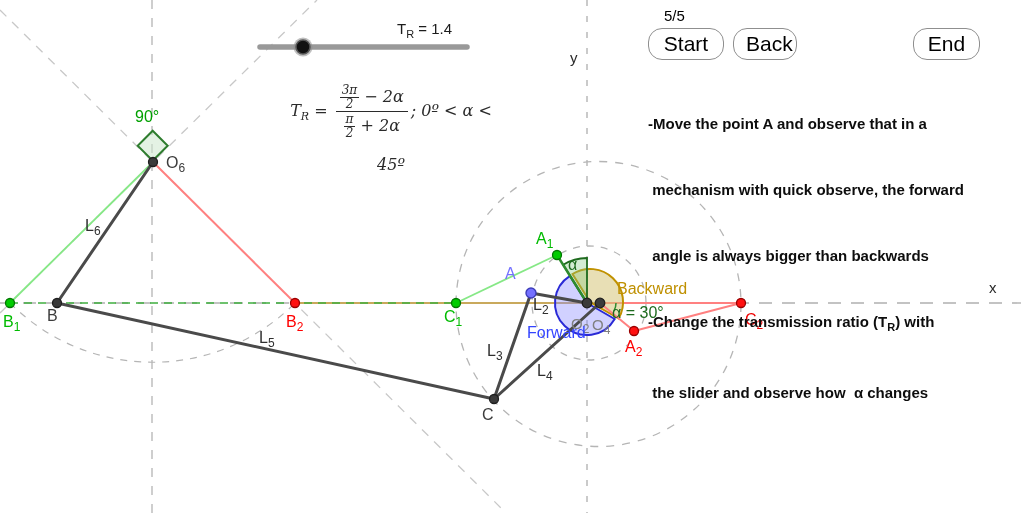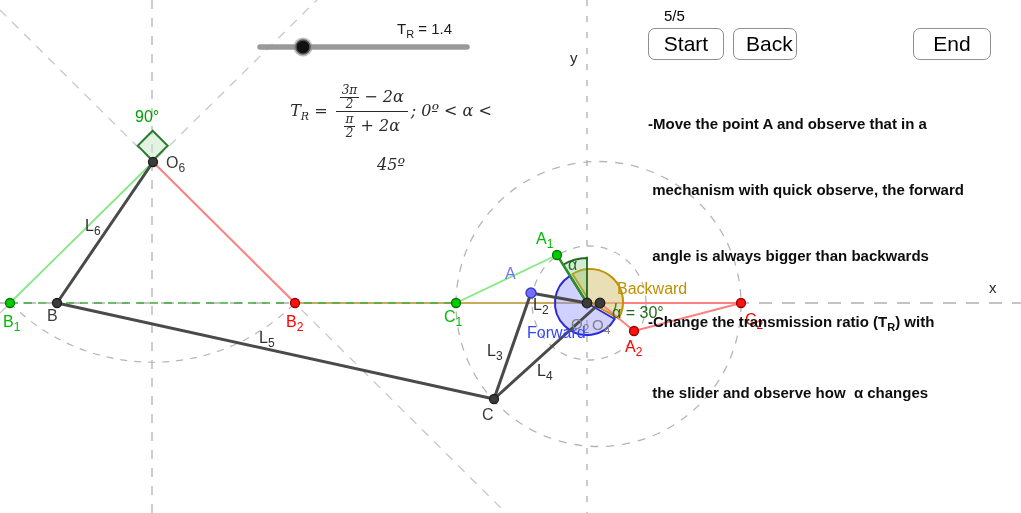--- a/index.html
+++ b/index.html
@@ -21,27 +21,27 @@
   .frac { display:inline-block; vertical-align:middle; text-align:center; margin:16px 3px; }
   .frac > .top { display:block; border-bottom:1.2px solid #2b2b2b; padding:0 4px 1px; }
   .frac > .bot { display:block; padding:1px 4px 0; }
   .minifrac { display:inline-block; vertical-align:middle; text-align:center; font-size:12px; line-height:1.05; }
   .minifrac > .top { display:block; border-bottom:1px solid #2b2b2b; padding:0 2px; }
   .minifrac > .bot { display:block; padding:0 2px; }
   
   #pager { left:664px; top:7px; font-size:15px; font-weight:normal; color:#000; }
   .ggb-btn {
     position:absolute; height:32px; background:#ffffff; color:#000;
-    border:1.6px solid #8f8f8f; border-radius:7px;
+    border:1.6px solid #8f8f8f; border-radius:14px;
     font-family:"Liberation Sans", sans-serif; font-size:21px;
     line-height:28px; padding:0 12px; cursor:pointer;
   }
   #btn-start { left:648px; top:28px; width:76px; }
   #btn-back  { left:733px; top:28px; width:64px; }
-  #btn-end   { left:913px; top:28px; width:78px; }
+  #btn-end   { left:913px; top:28px; width:67px; }
   
   #instructions {
     left:648px; top:69px; width:372px;
     font-size:15px; font-weight:bold; color:#0d0d0d;
     line-height:22px; white-space:pre;
   }
   #instructions sub { font-size:11px; }
 </style>
 </head>
 <body>

